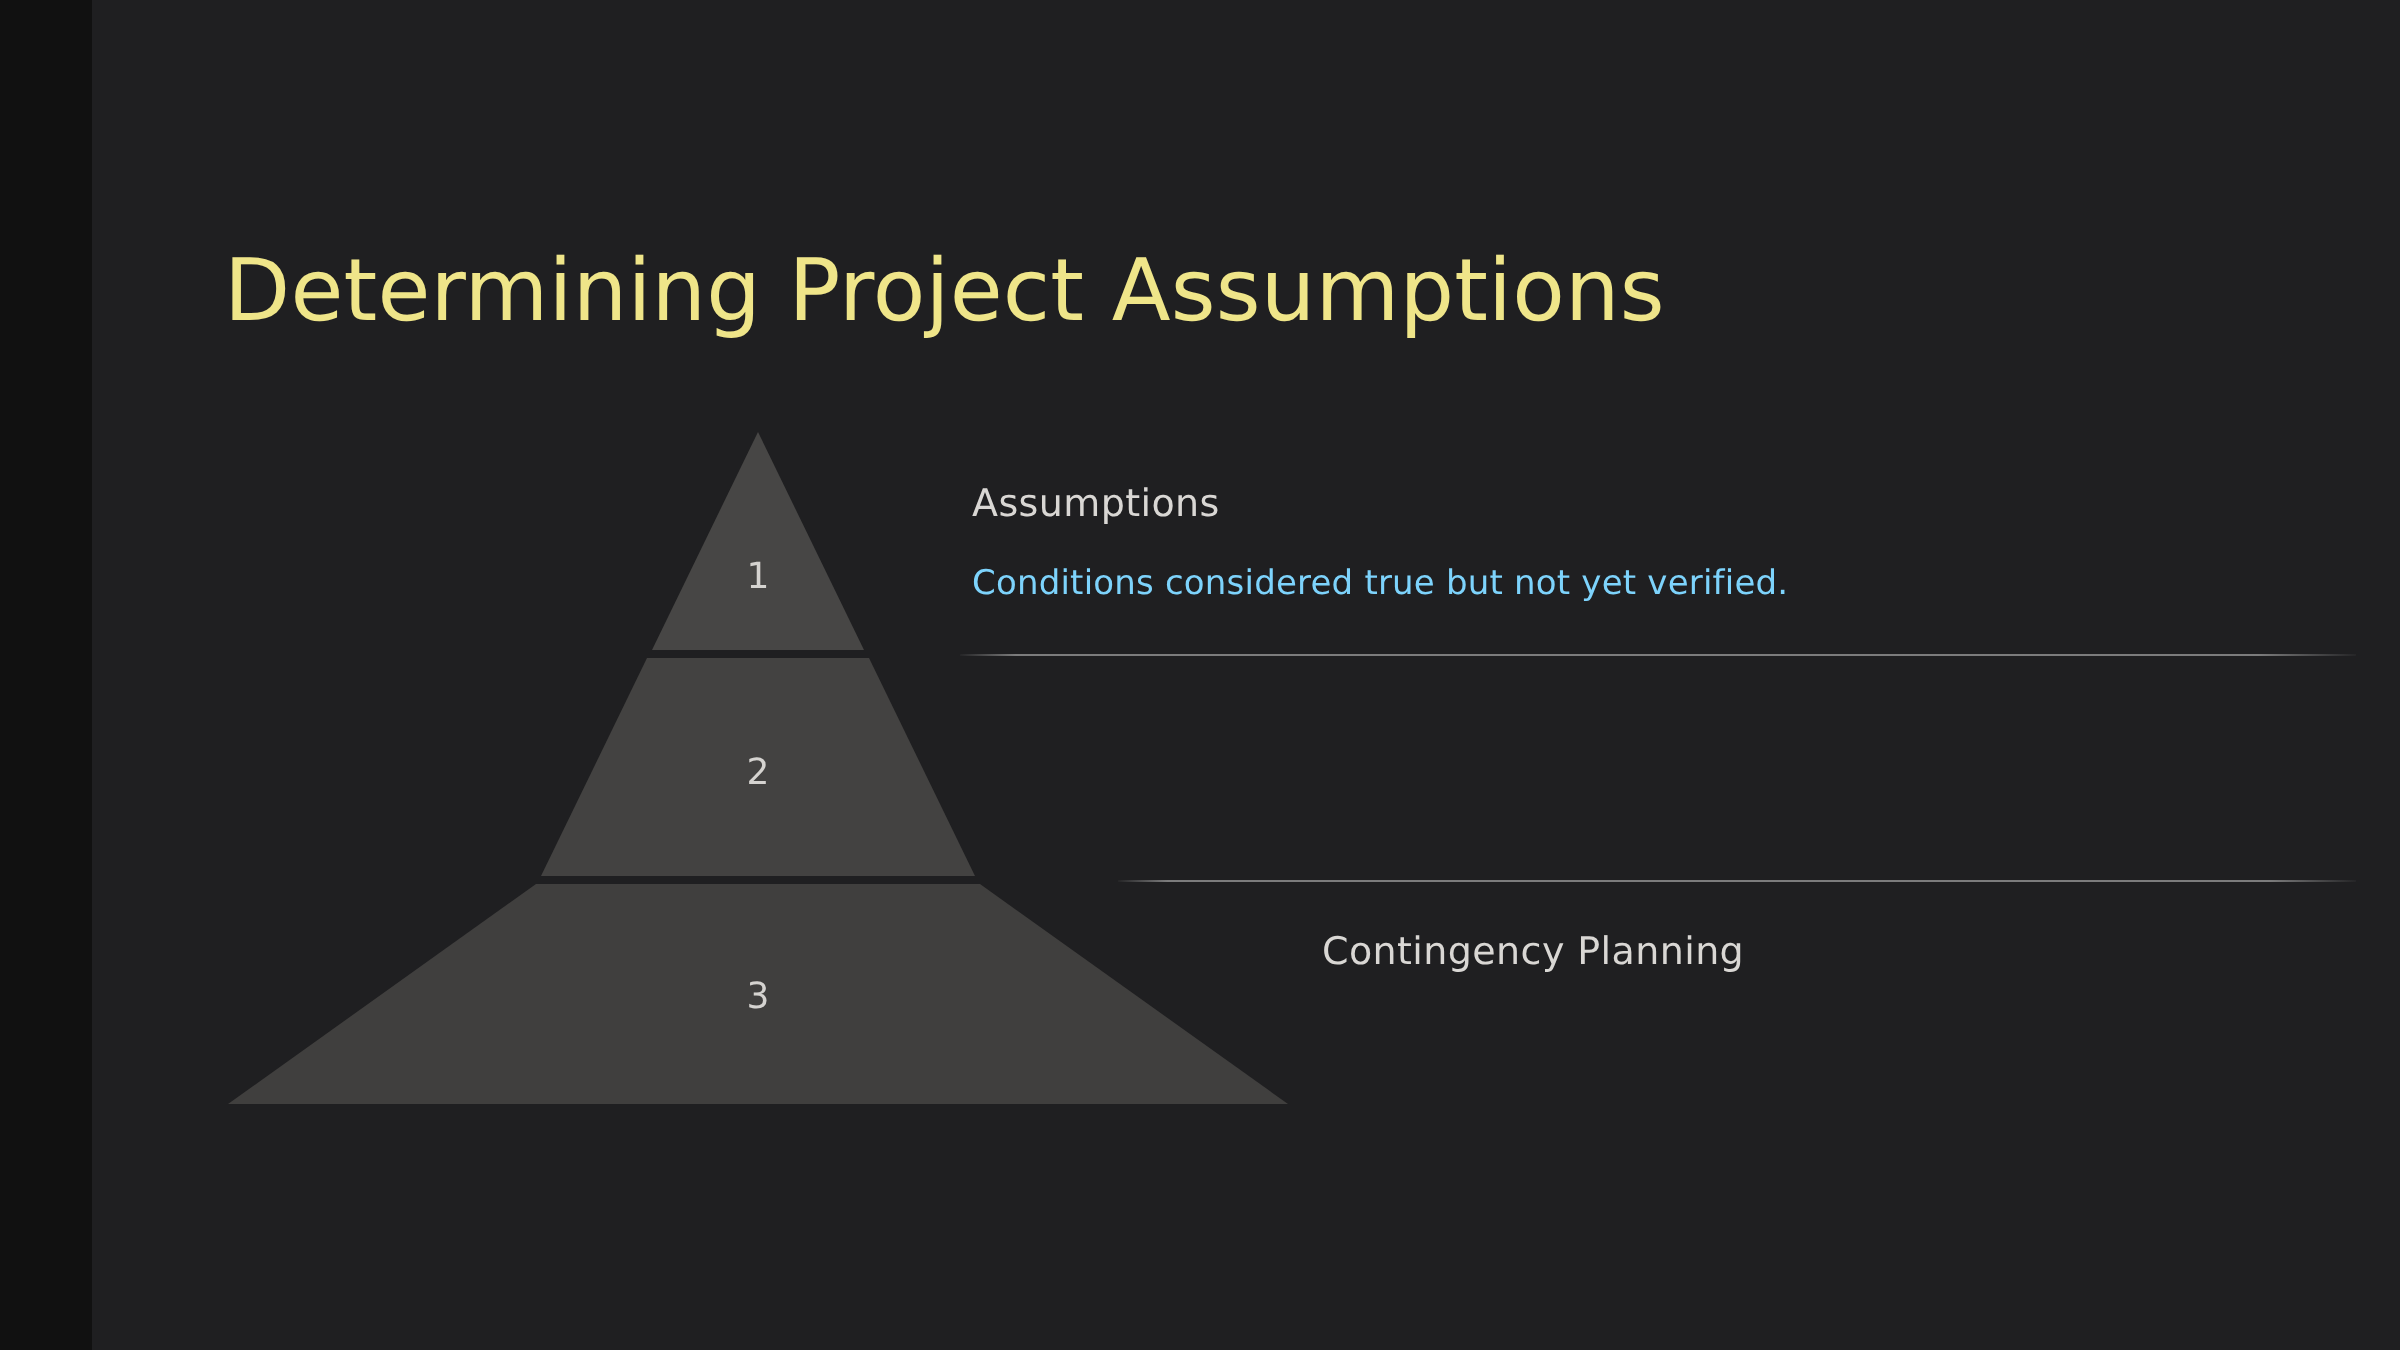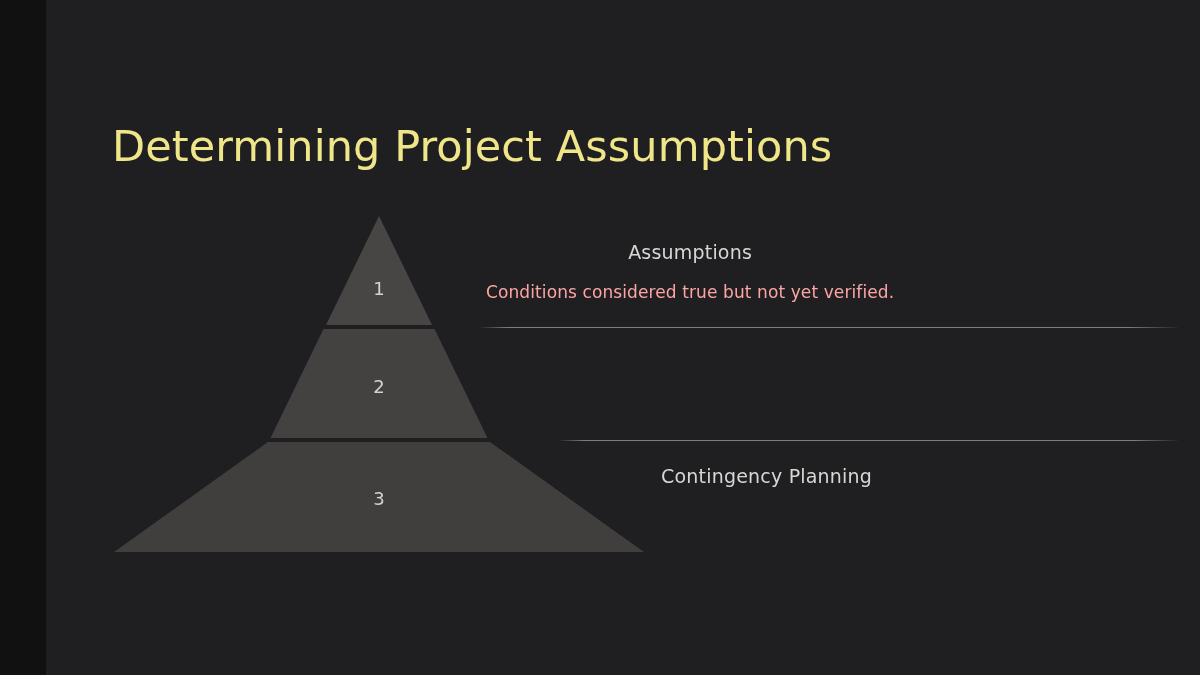--- a/index.html
+++ b/index.html
@@ -59,31 +59,31 @@
     background: linear-gradient(to right,
                 rgba(150,150,150,0.05) 0%,
                 rgba(160,160,160,0.72) 4%,
                 rgba(160,160,160,0.72) 93%,
                 rgba(150,150,150,0.05) 100%);
   }
   #divider-1 { left: 434px; top: 327px; width: 698px; }
   #divider-2 { left: 513px; top: 440px; width: 619px; }
 
   
-  .step-block { position: absolute; text-align: center; }
+  .step-block { position: absolute; }
   .step-title {
     color: #d9d7d4;
     font-size: 19px;
     font-weight: 400;
     letter-spacing: 0.2px;
     white-space: nowrap;
   }
   .step-desc {
     margin-top: 19px;
-    color: #fca5a5;
+    color: #7dd3fc;
     font-size: 17px;
     font-weight: 400;
     letter-spacing: 0.1px;
     white-space: nowrap;
   }
   #step-block-1 { left: 440px; top: 241px; }
   #step-block-2 { left: 527px; top: 353px; }
   #step-block-3 { left: 615px; top: 465px; }
 </style>
 </head>

